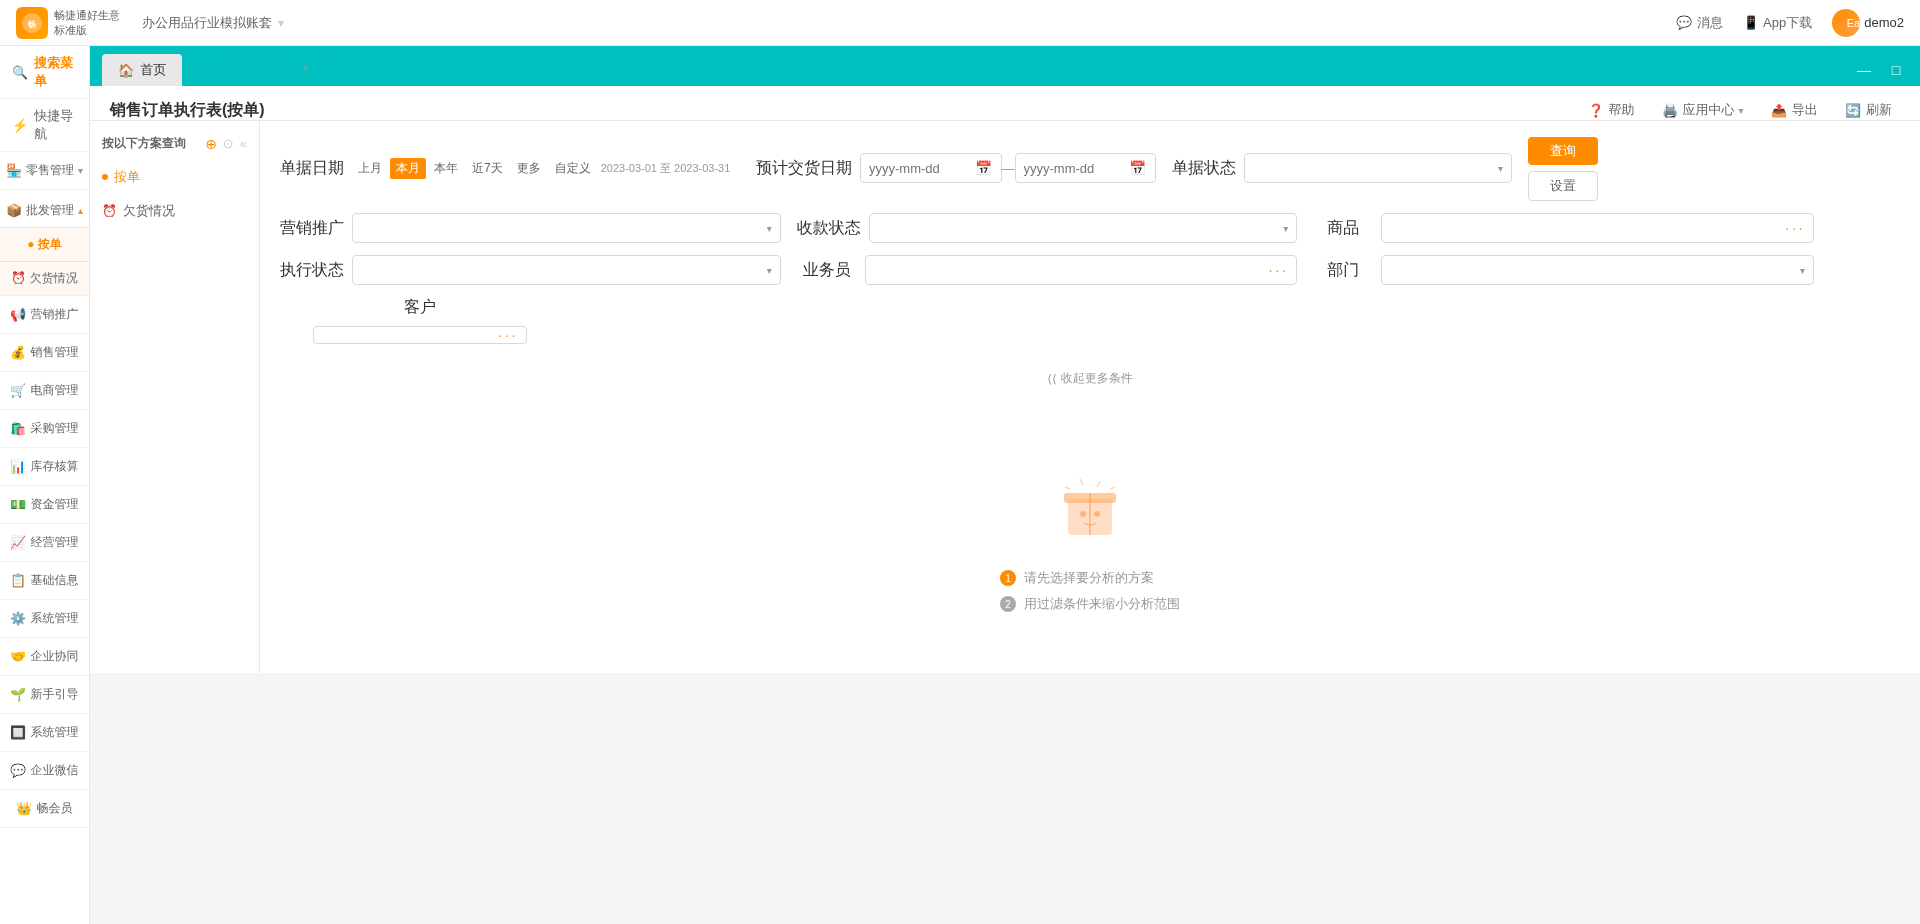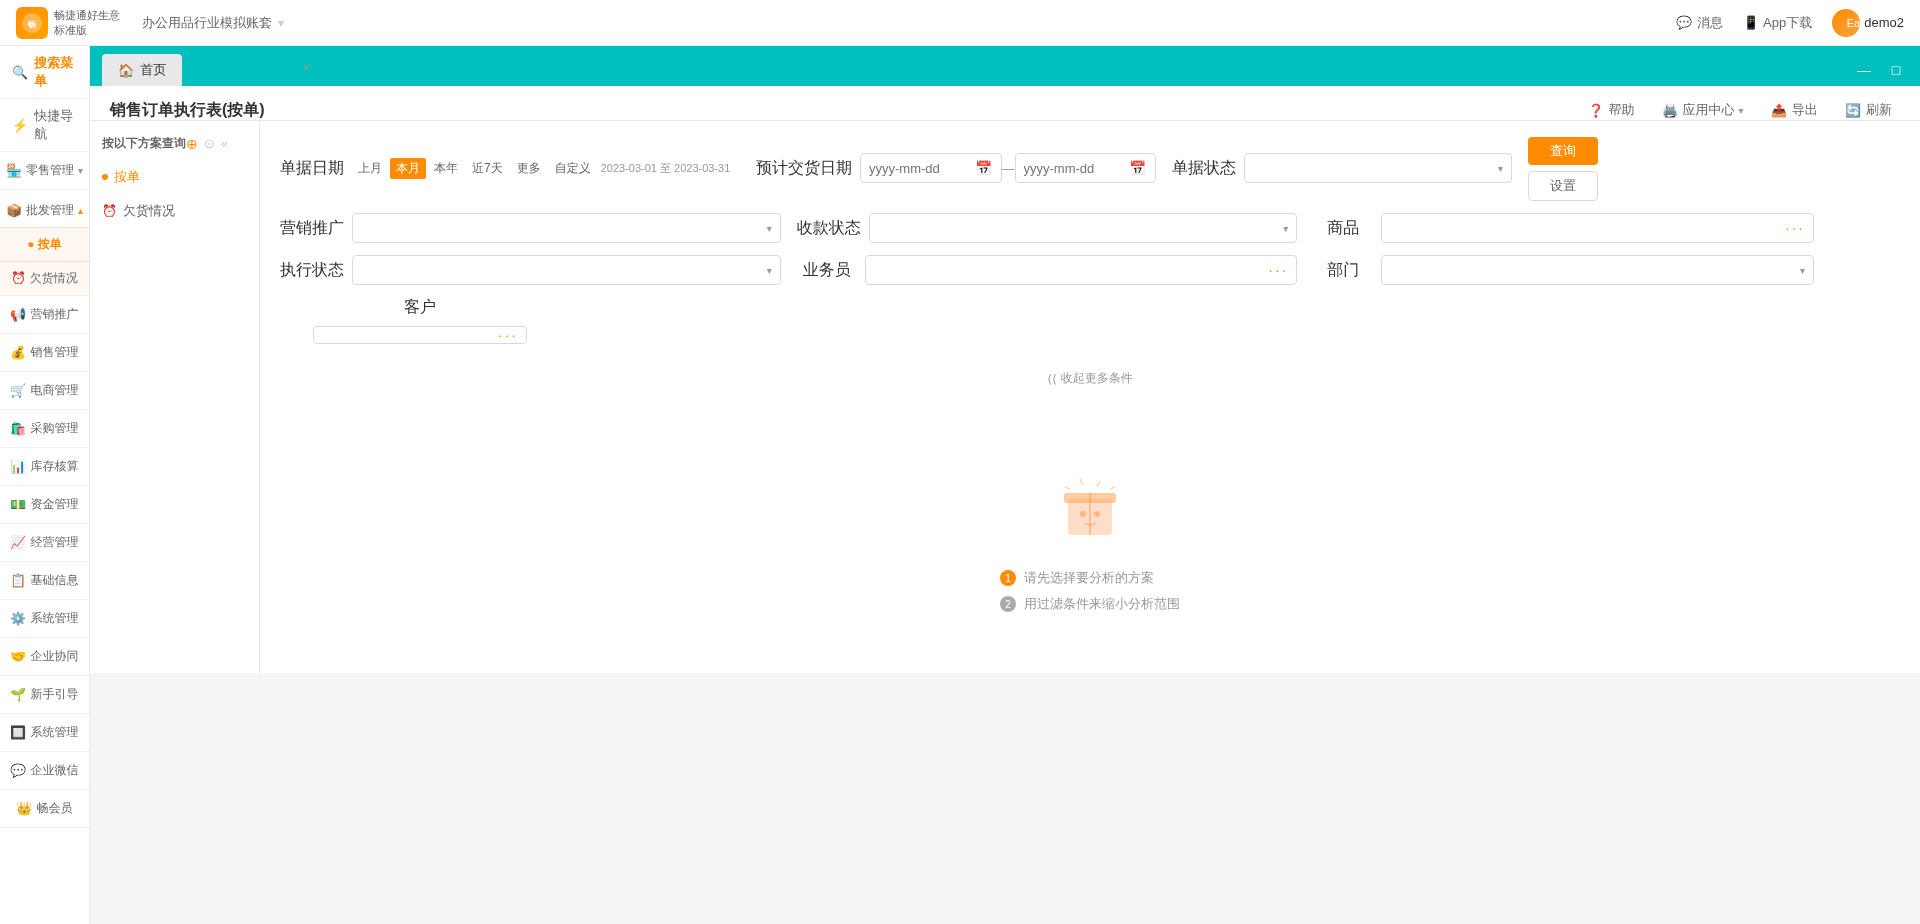--- a/index.html
+++ b/index.html
@@ -259,21 +259,21 @@
     .left-filter {
       width: 170px;
       background: #fff;
       border-right: 1px solid #e8e8e8;
       padding: 10px 0;
       flex-shrink: 0;
     }
     .filter-header {
       display: flex;
       align-items: center;
-      justify-content: flex-start;
+      justify-content: space-between;
       padding: 4px 12px 8px;
       font-size: 12px;
       color: #666;
     }
     .filter-header-actions {
       display: flex;
       gap: 6px;
     }
     .filter-action-icon {
       cursor: pointer;

